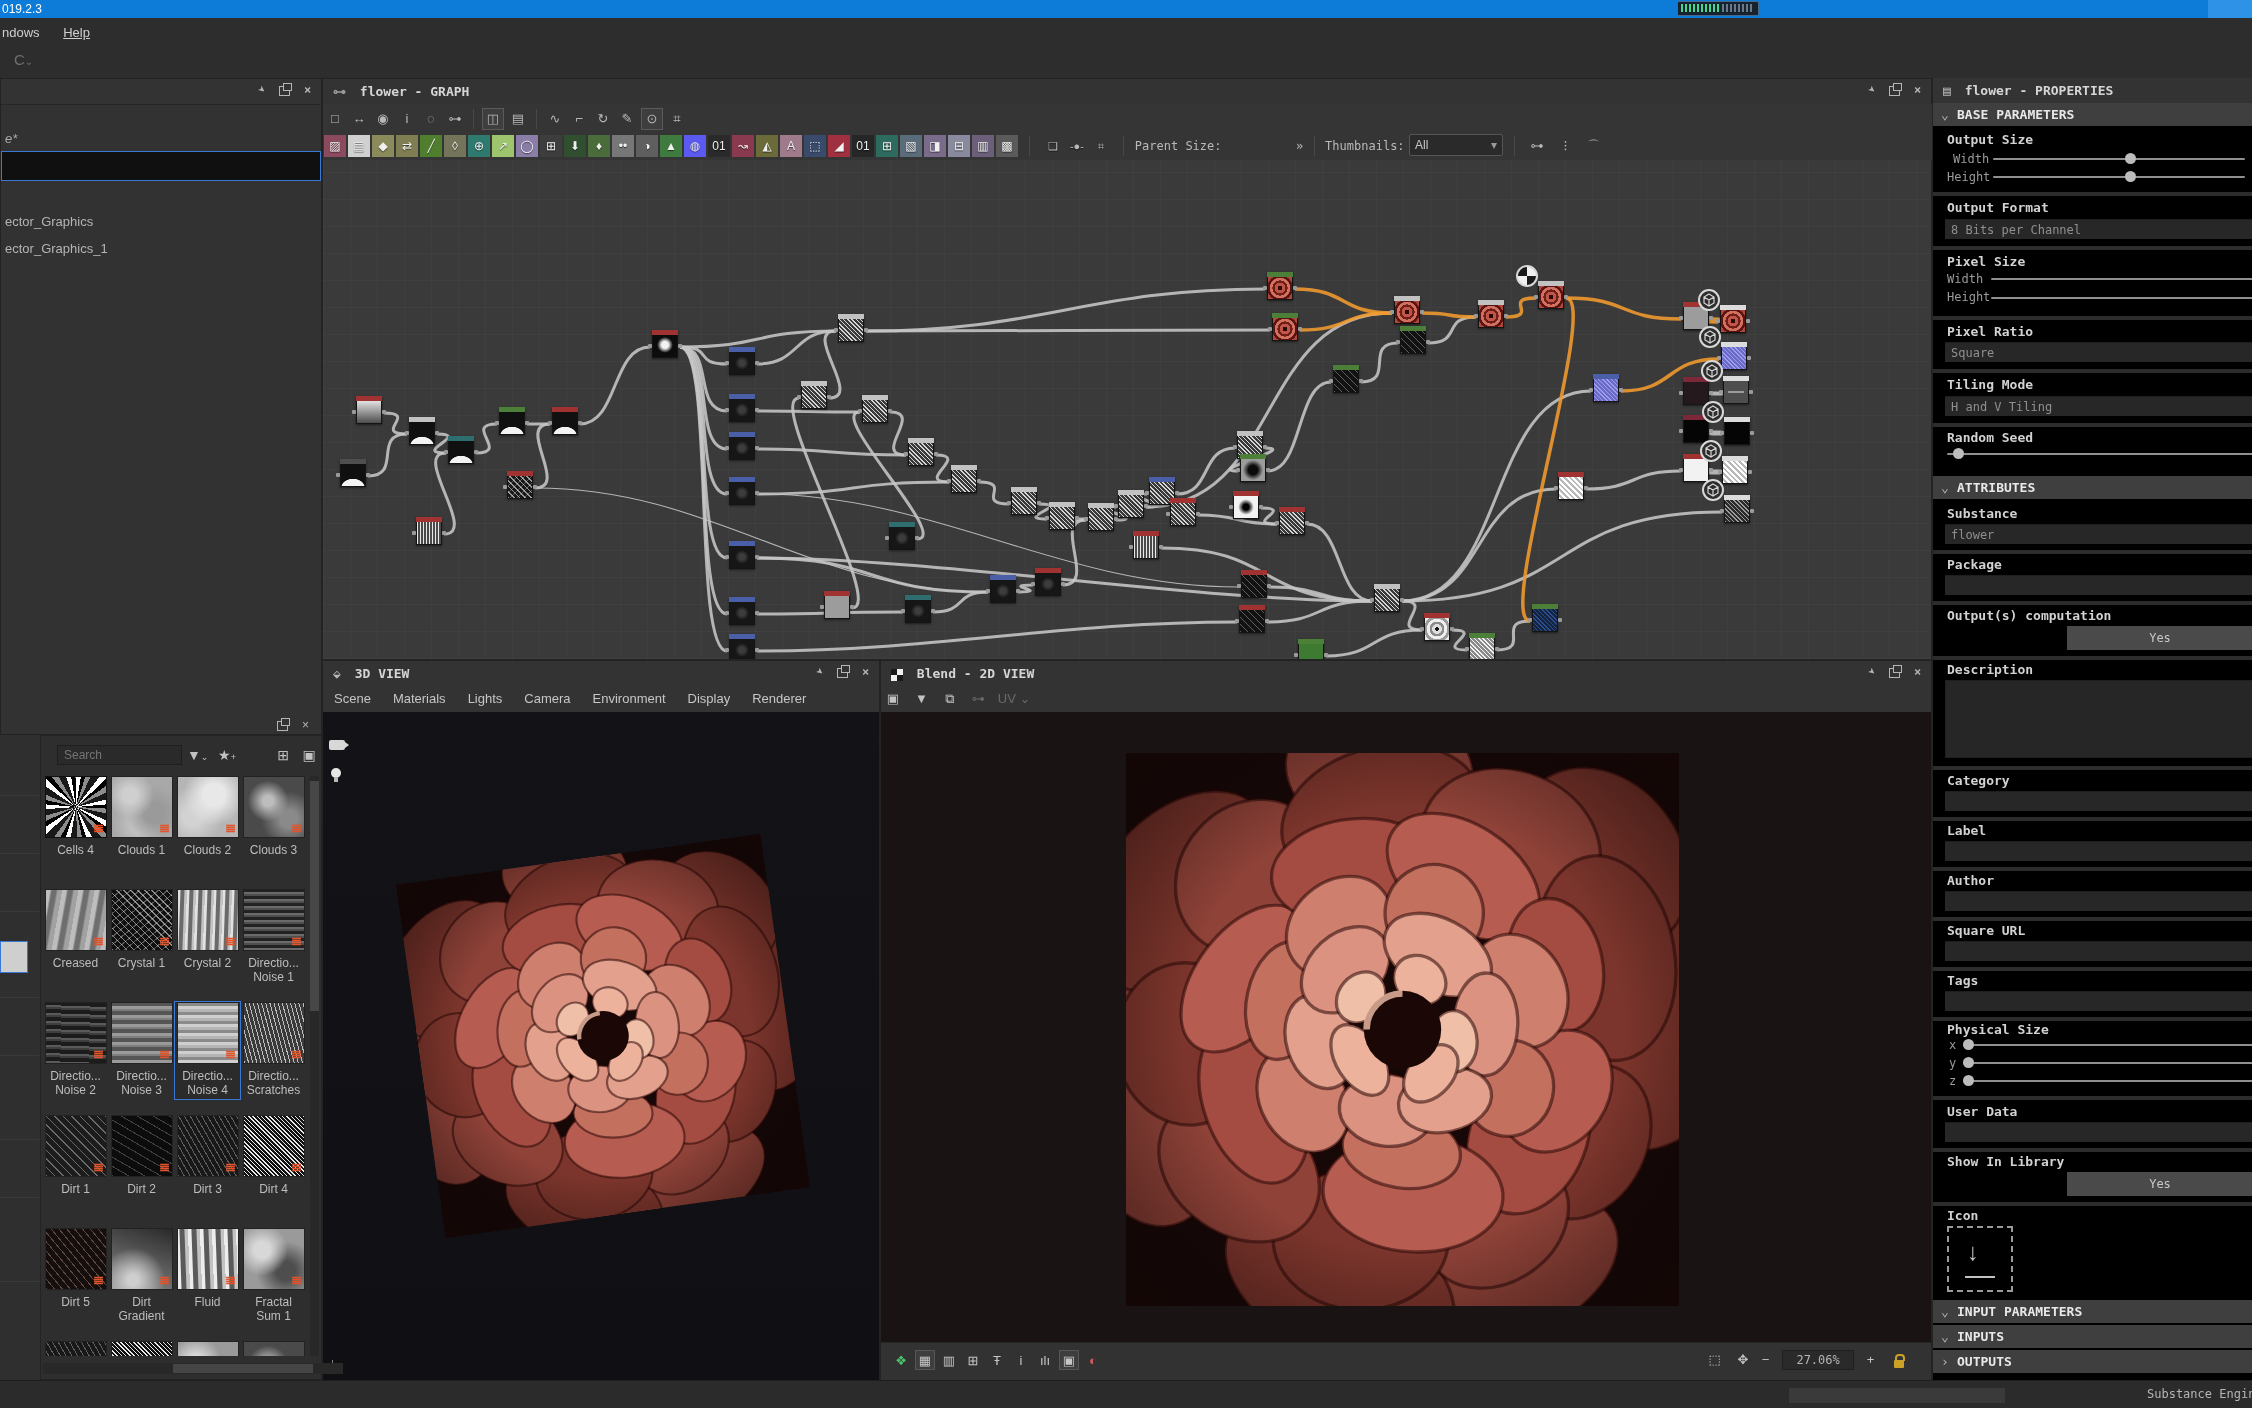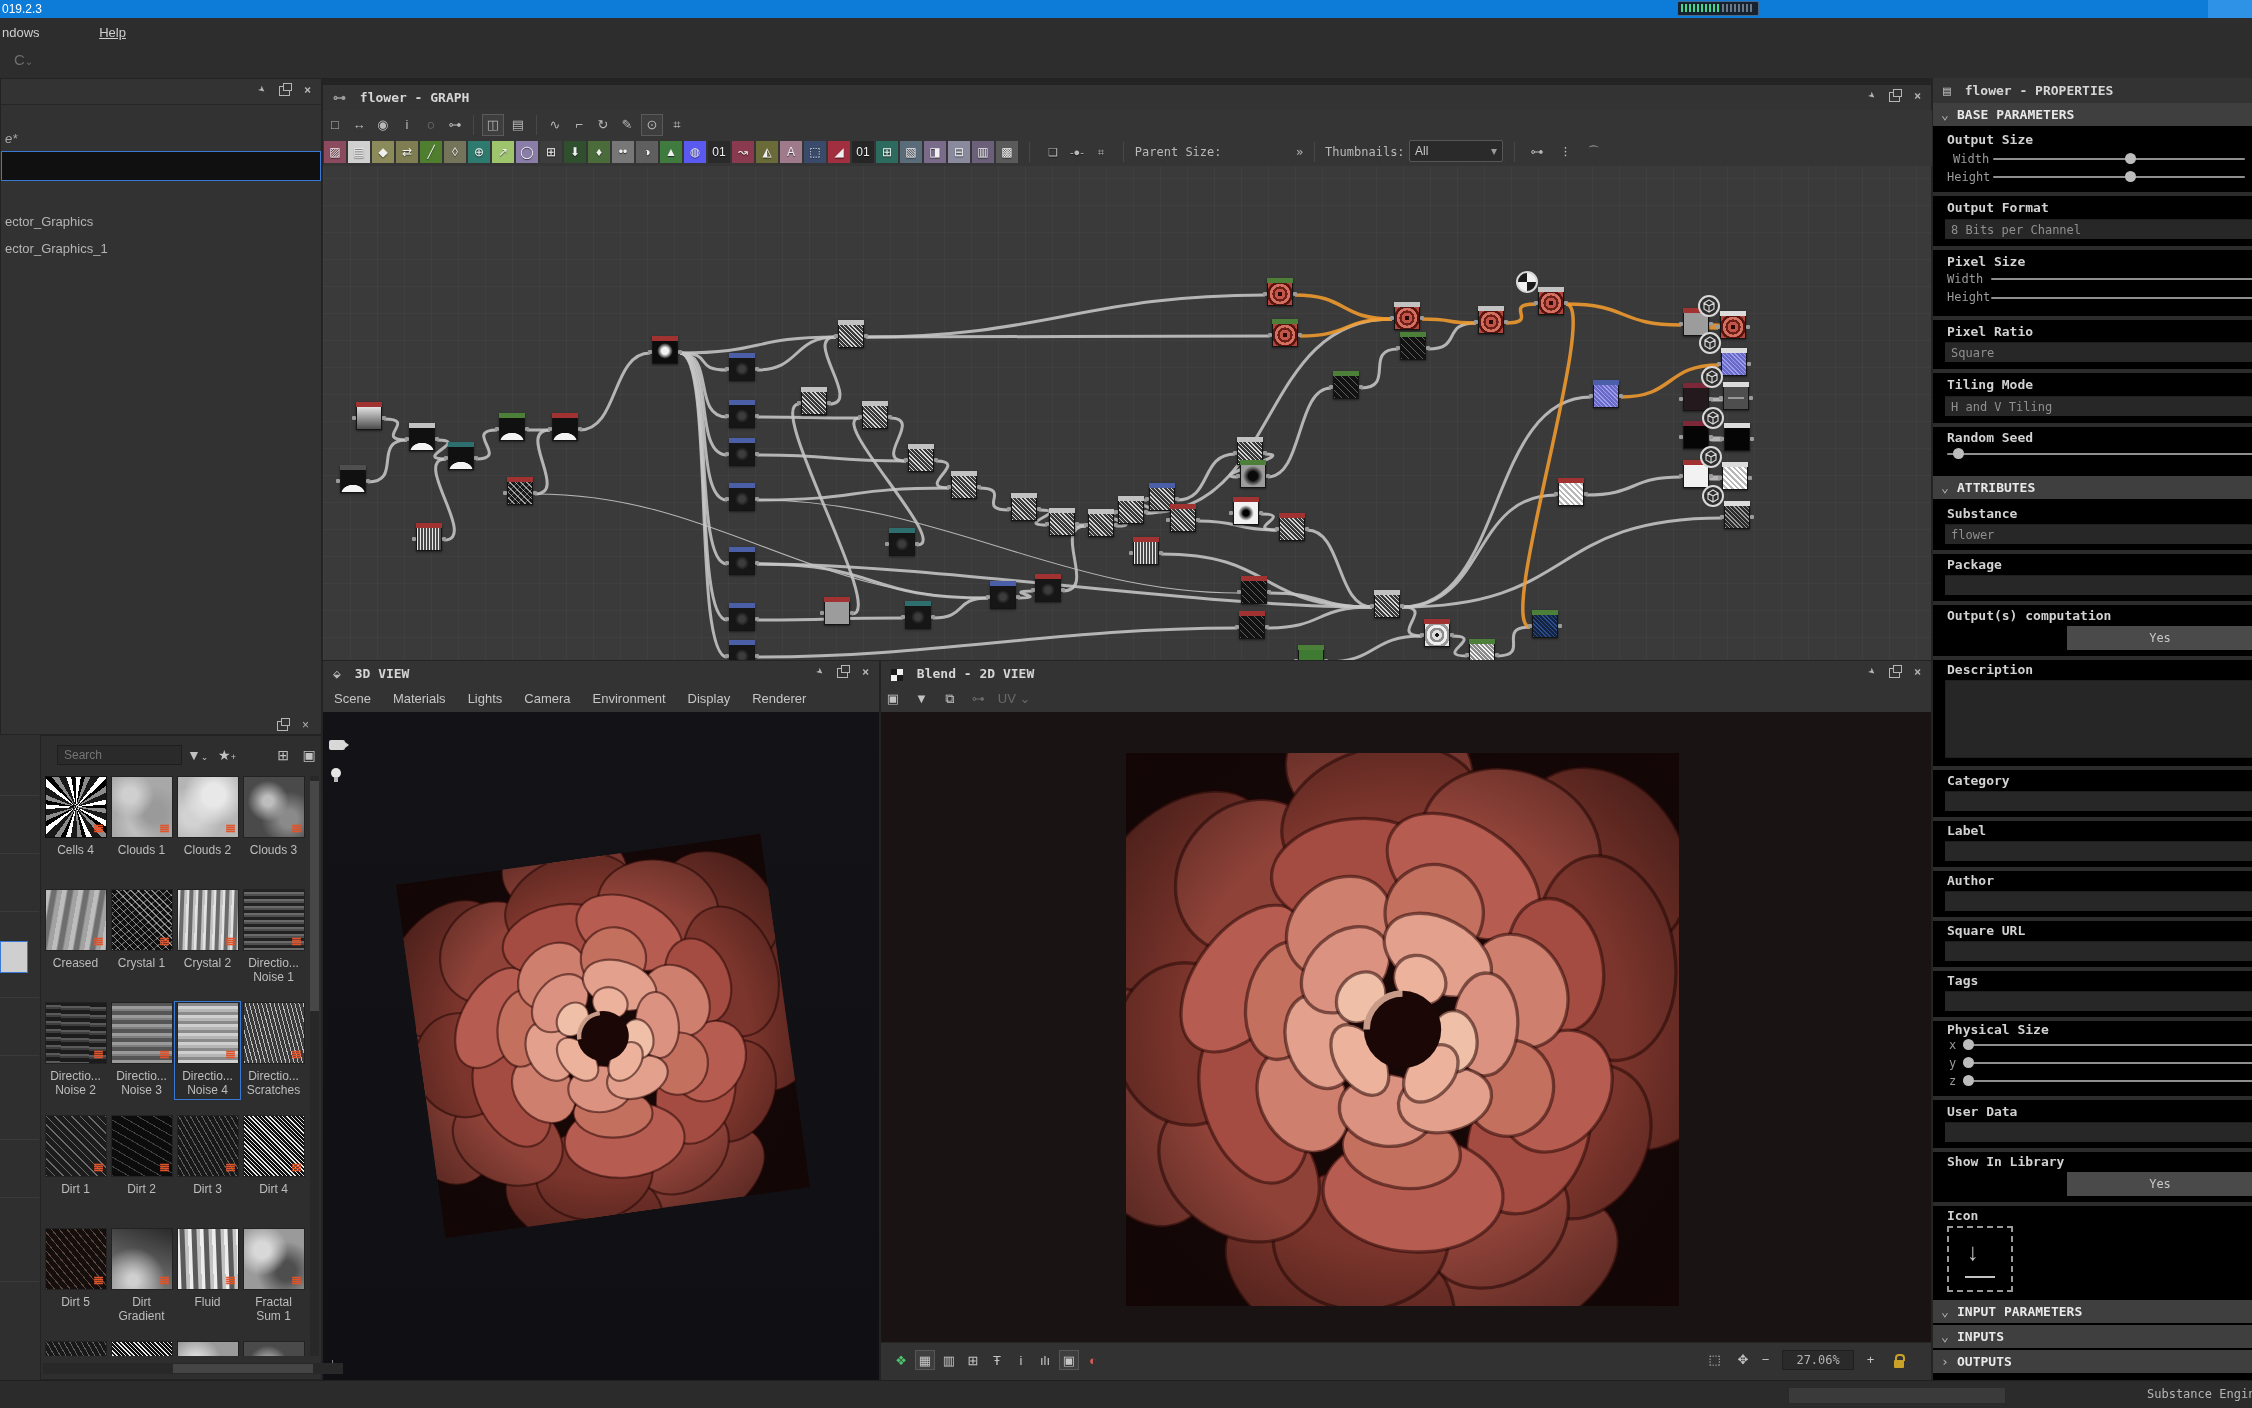--- a/index.html
+++ b/index.html
@@ -3,39 +3,39 @@
 <meta charset="utf-8">
 <style>
   html,body{margin:0;padding:0;background:#242424;width:2252px;height:1408px;overflow:hidden;
     font-family:"Liberation Sans",sans-serif;-webkit-font-smoothing:antialiased}
   .abs{position:absolute}
   
   #titlebar{left:0;top:0;width:2252px;height:18px;background:#0c7cd8;color:#fff;font-size:12px;line-height:18px}
   #menubar{left:0;top:18px;width:2252px;height:29px;background:#2d2d2d;color:#cfcfcf;font-size:13px;line-height:29px}
   #toolstrip{left:0;top:47px;width:2252px;height:31px;background:#2d2d2d;border-bottom:1px solid #222}
   #statusbar{left:0;top:1380px;width:2252px;height:28px;background:#2b2b2b;border-top:1px solid #1f1f1f}
-  .menu-item{display:inline-block;padding:0 28px;cursor:default}
+  .menu-item{display:inline-block;padding:0 10px;cursor:default}
   .menu-item u{text-decoration:underline}
   
   .panel{background:#323232;border:1px solid #232323;box-sizing:border-box}
   .phdr{position:absolute;left:0;top:0;right:0;height:25px;background:#333;border-bottom:1px solid #262626;
     color:#d6d6d6;font-family:"DejaVu Sans Mono",monospace;font-weight:bold;font-size:13px;line-height:25px}
   .phdr .ttl{margin-left:6px}
   .wicons{position:absolute;top:4px;right:6px;display:flex;gap:8px}
   .wic{width:15px;height:15px;color:#b5b5b5;font-size:12px;line-height:15px;text-align:center;cursor:pointer}
   .ic-pin{display:inline-block;transform:rotate(40deg)}
   .ic-float{display:inline-block;width:9px;height:8px;border:1px solid #b5b5b5;position:relative;top:2px}
   .ic-float:before{content:"";position:absolute;left:3px;top:-4px;width:7px;height:6px;border:1px solid #b5b5b5;background:#333}
   
   #explorer{left:0;top:78px;width:322px;height:657px}
   #expl-tail{left:4px;top:52px;color:#a8a8a8;font-size:13px;font-style:italic}
   #expl-sel{left:0px;top:72px;width:318px;height:28px;background:#101010;border:1px solid #3a78d8}
   .expl-item{left:0px;color:#b4b4b4;font-size:13px;height:24px;line-height:24px;padding-left:4px;width:300px;cursor:pointer}
   
-  #graph{left:322px;top:84px;width:1610px;height:582px}
+  #graph{left:322px;top:78px;width:1610px;height:582px}
   #gtb1{position:absolute;left:0;top:25px;width:1610px;height:28px;background:#353535;border-bottom:1px solid #2c2c2c}
   #gtb2{position:absolute;left:0;top:53px;width:1610px;height:28px;background:#353535;border-bottom:1px solid #282828}
   .t1ic{display:inline-block;width:20px;height:20px;margin:4px 2px;color:#b8b8b8;font-size:13px;line-height:20px;text-align:center;cursor:pointer}
   .t1ic.boxed{border:1px solid #5a5a5a;background:#3e3e3e}
   .t2ic{display:inline-block;width:22px;height:22px;margin:3px 1px;color:#f0f0f0;font-size:12px;line-height:22px;text-align:center;cursor:pointer;text-shadow:0 1px 1px rgba(0,0,0,.6)}
   #gcanvas{position:absolute;left:0;top:81px;width:1608px;height:499px;overflow:hidden;background:
      repeating-linear-gradient(0deg,rgba(255,255,255,.028) 0 1px,transparent 1px 27px),
      repeating-linear-gradient(90deg,rgba(255,255,255,.028) 0 1px,transparent 1px 27px),#3a3a3a}
   #wires{position:absolute;left:0;top:0;width:1608px;height:499px}
   .node{position:absolute;width:26px;cursor:pointer;box-shadow:0 1px 2px rgba(0,0,0,.5)}

